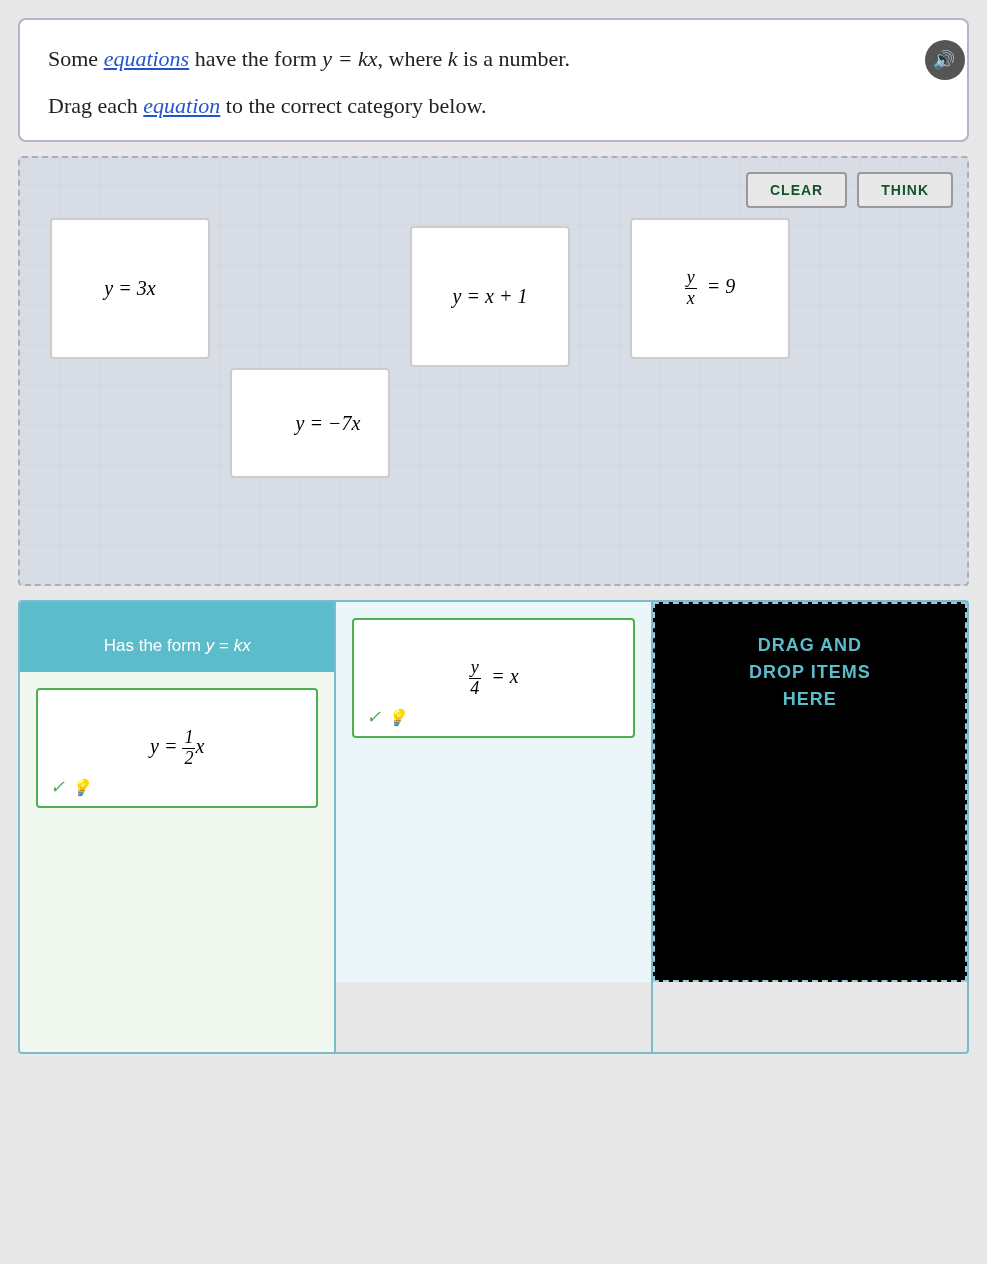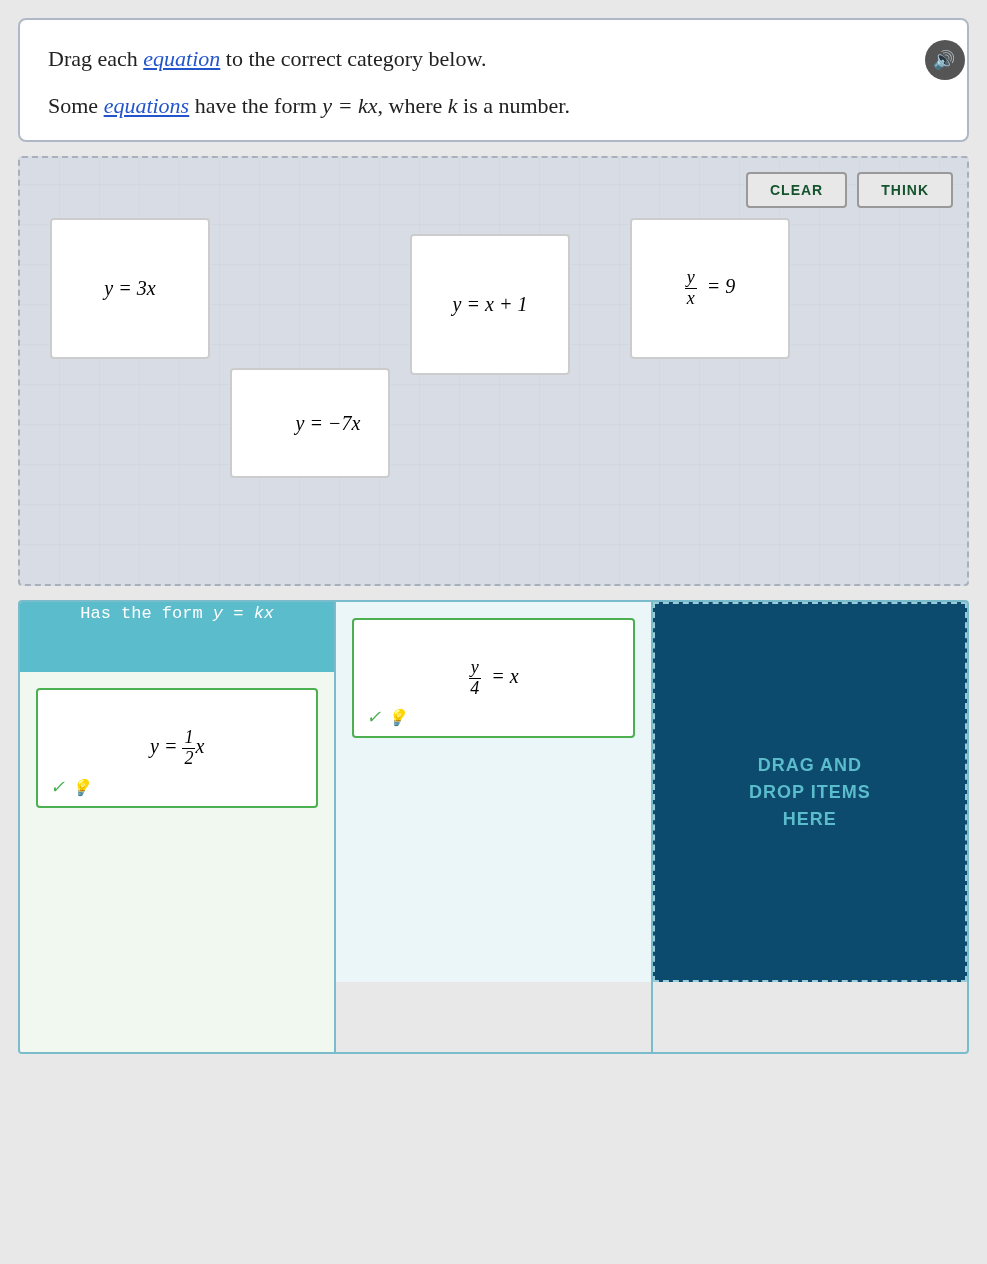--- a/index.html
+++ b/index.html
@@ -124,21 +124,21 @@
       font-size: 20px;
     }
     .eq-card-md {
       width: 160px;
       height: 110px;
       font-size: 20px;
     }
 
     
     .card-y3x { top: 60px; left: 30px; }
-    .card-yx1 { top: 76px; left: 390px; }
+    .card-yx1 { top: 68px; left: 390px; }
     .card-yx9 { top: 60px; left: 610px; }
     .card-yn7x { top: 210px; left: 210px; padding-left: 36px; }
 
     
     .categories {
       display: flex;
       margin: 14px 18px 0 18px;
       gap: 0;
       border: 2px solid #7bbccc;
       border-radius: 4px;
@@ -146,48 +146,48 @@
     }
     .category-col {
       flex: 1;
       border-right: 2px solid #7bbccc;
     }
     .category-col:last-child { border-right: none; }
     .category-header {
       background: #5bbccc;
       color: white;
       text-align: center;
-      padding: 0 10px;
+      padding: 14px 10px;
       font-size: 17px;
-      font-family: Liberation Mono, monospace;
+      font-family: Liberation Sans, sans-serif;
       font-weight: normal;
       line-height: 1.4;
       min-height: 70px;
       display: flex;
-      align-items: flex-start;
+      align-items: flex-end;
       justify-content: center;
     }
     .category-body {
       background: #f0f8f0;
       min-height: 380px;
       padding: 16px;
       position: relative;
     }
     .category-body-blue {
       background: #eaf6f8;
       min-height: 380px;
       padding: 16px;
       position: relative;
     }
     .category-body-empty {
-      background: #0c4a6e;
+      background: #000000;
       min-height: 380px;
       padding: 28px;
       display: flex;
-      align-items: center;
+      align-items: flex-start;
       justify-content: center;
       border: 2px dashed #99ccd8;
     }
     .drop-placeholder {
       color: #5bbccc;
       font-family: Arial, sans-serif;
       font-size: 18px;
       font-weight: bold;
       text-align: center;
       letter-spacing: 1px;
@@ -252,24 +252,24 @@
 <body>
 
 <div style="position:relative; width:987px; min-height:1264px;">
 
   <button class="sound-btn" style="position:absolute; top:22px; right:22px; z-index:10;">
     <span>🔊</span>
   </button>
 
   <div class="instruction-box">
     <p>
-      Drag each <span class="underline-blue">equation</span> to the correct category below.
+      Some <span class="underline-blue">equations</span> have the form <span class="math-inline"><i>y</i> = <i>kx</i></span>, where <span class="math-inline"><i>k</i></span> is a number.
     </p>
     <p>
-      Some <span class="underline-blue">equations</span> have the form <span class="math-inline"><i>y</i> = <i>kx</i></span>, where <span class="math-inline"><i>k</i></span> is a number.
+      Drag each <span class="underline-blue">equation</span> to the correct category below.
     </p>
   </div>
 
   <div class="drag-area">
 
     <div class="action-buttons">
       <button class="action-btn">CLEAR</button>
       <button class="action-btn">THINK</button>
     </div>
 

